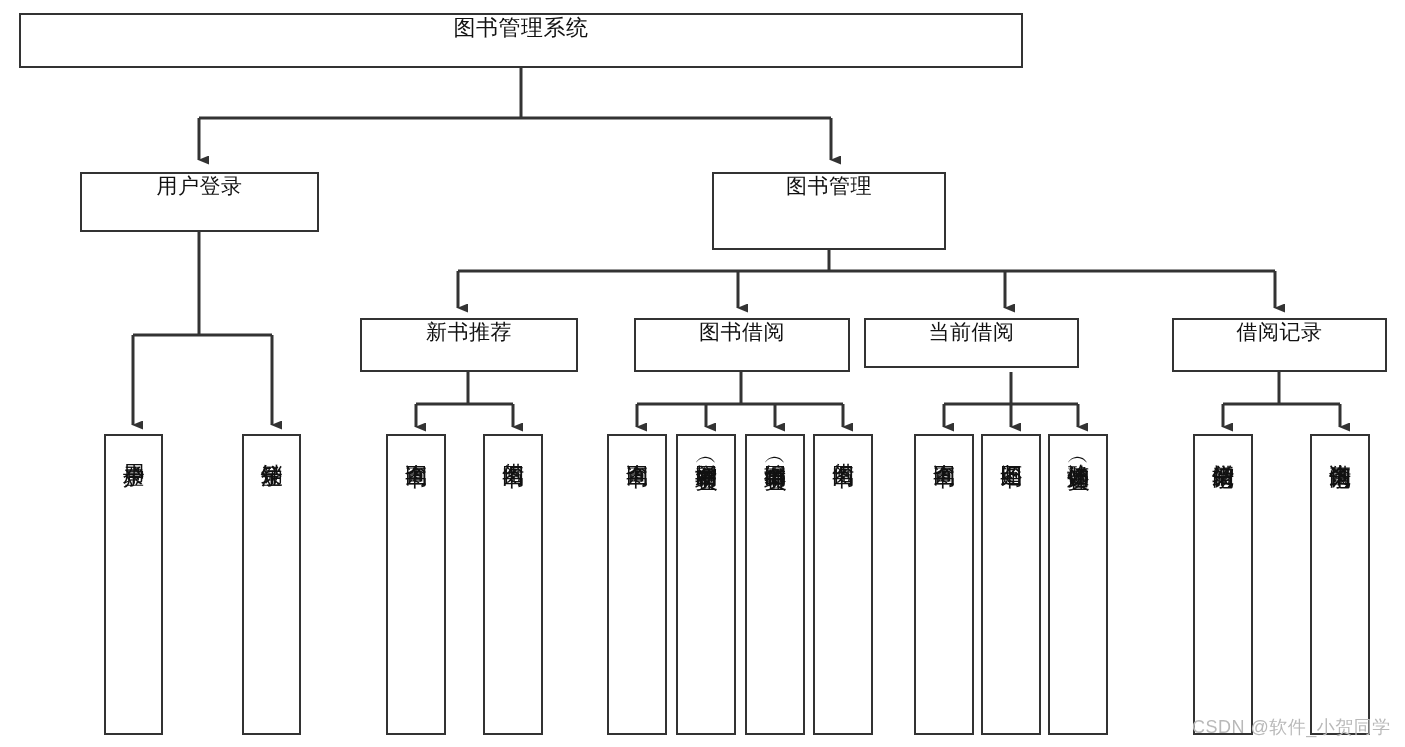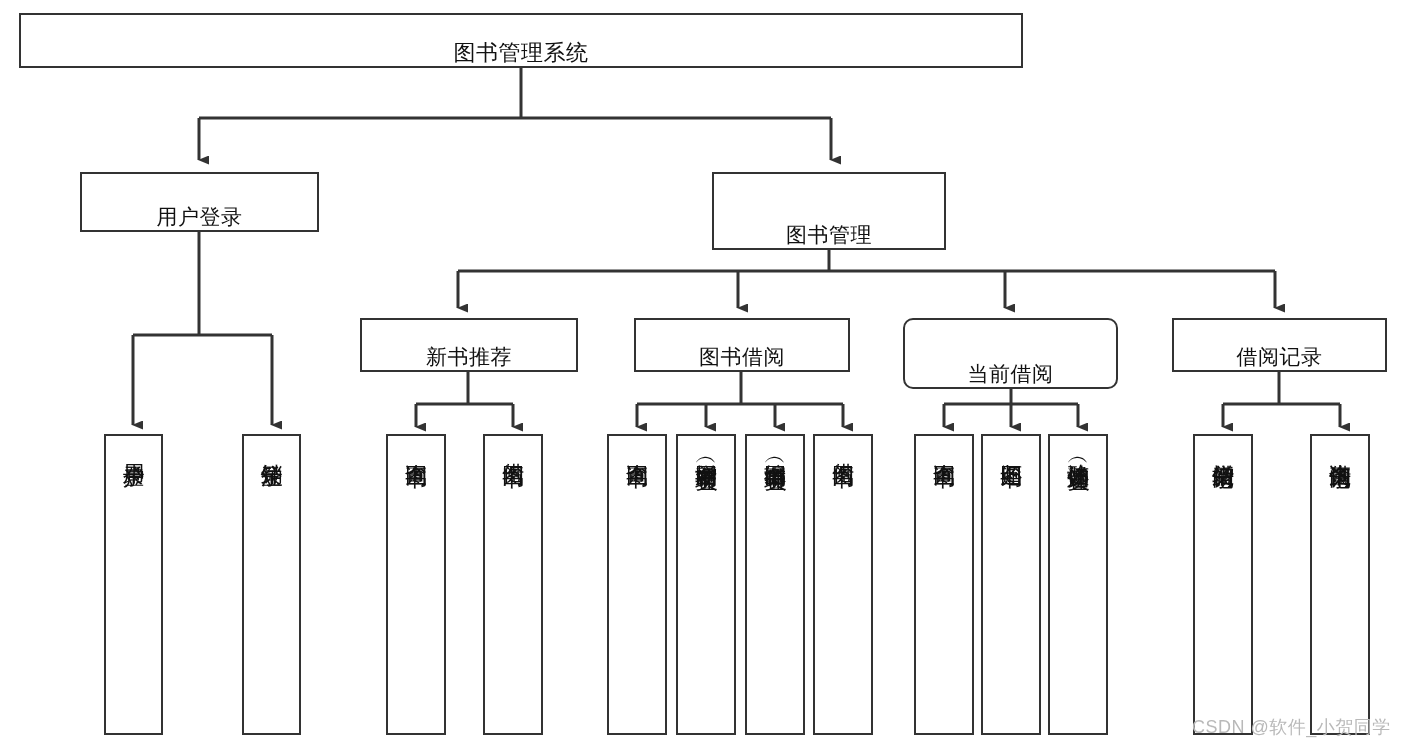--- a/index.html
+++ b/index.html
@@ -24,21 +24,21 @@
     width: 1405px;
     height: 747px;
     pointer-events: none;
   }
   .node {
     position: absolute;
     box-sizing: border-box;
     border: 2.5px solid #333333;
     background: #ffffff;
     display: flex;
-    align-items: flex-end;
+    align-items: flex-start;
     justify-content: center;
     color: #111111;
   }
   .node .label {
     font-size: 21px;
     line-height: 1.18;
     letter-spacing: 0.5px;
     white-space: nowrap;
   }
   .node.root .label { font-size: 22px; }
@@ -130,21 +130,21 @@
   <div class="node level2" style="left:712px; top:172px; width:234px; height:78px;">
     <span class="label">图书管理</span>
   </div>
 
   <div class="node level2" style="left:360px; top:318px; width:218px; height:54px;">
     <span class="label">新书推荐</span>
   </div>
   <div class="node level2" style="left:634px; top:318px; width:216px; height:54px;">
     <span class="label">图书借阅</span>
   </div>
-  <div class="node level2" style="left:903px; top:318px; width:215px; height:71px;border-radius:10px;">
+  <div class="node level2" style="left:864px; top:318px; width:215px; height:50px;">
     <span class="label">当前借阅</span>
   </div>
   <div class="node level2" style="left:1172px; top:318px; width:215px; height:54px;">
     <span class="label">借阅记录</span>
   </div>
 
   <div class="node leaf" style="left:104px; top:434px; width:59px; height:301px;">
     <span class="label">用户登录</span>
   </div>
   <div class="node leaf" style="left:242px; top:434px; width:59px; height:301px;">

